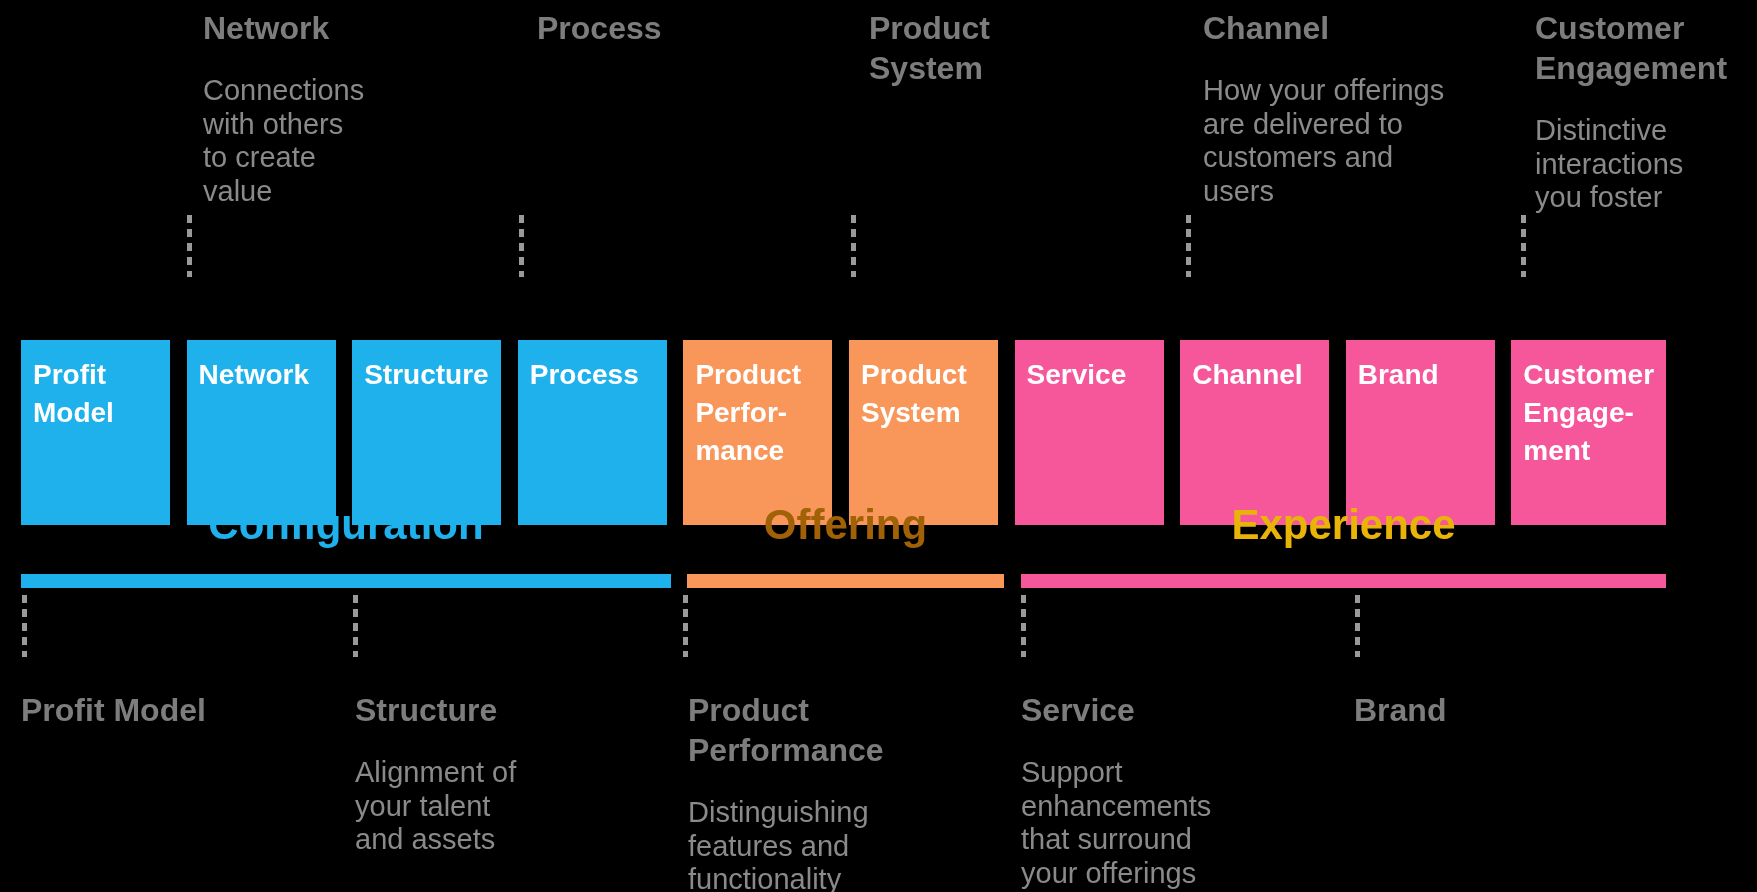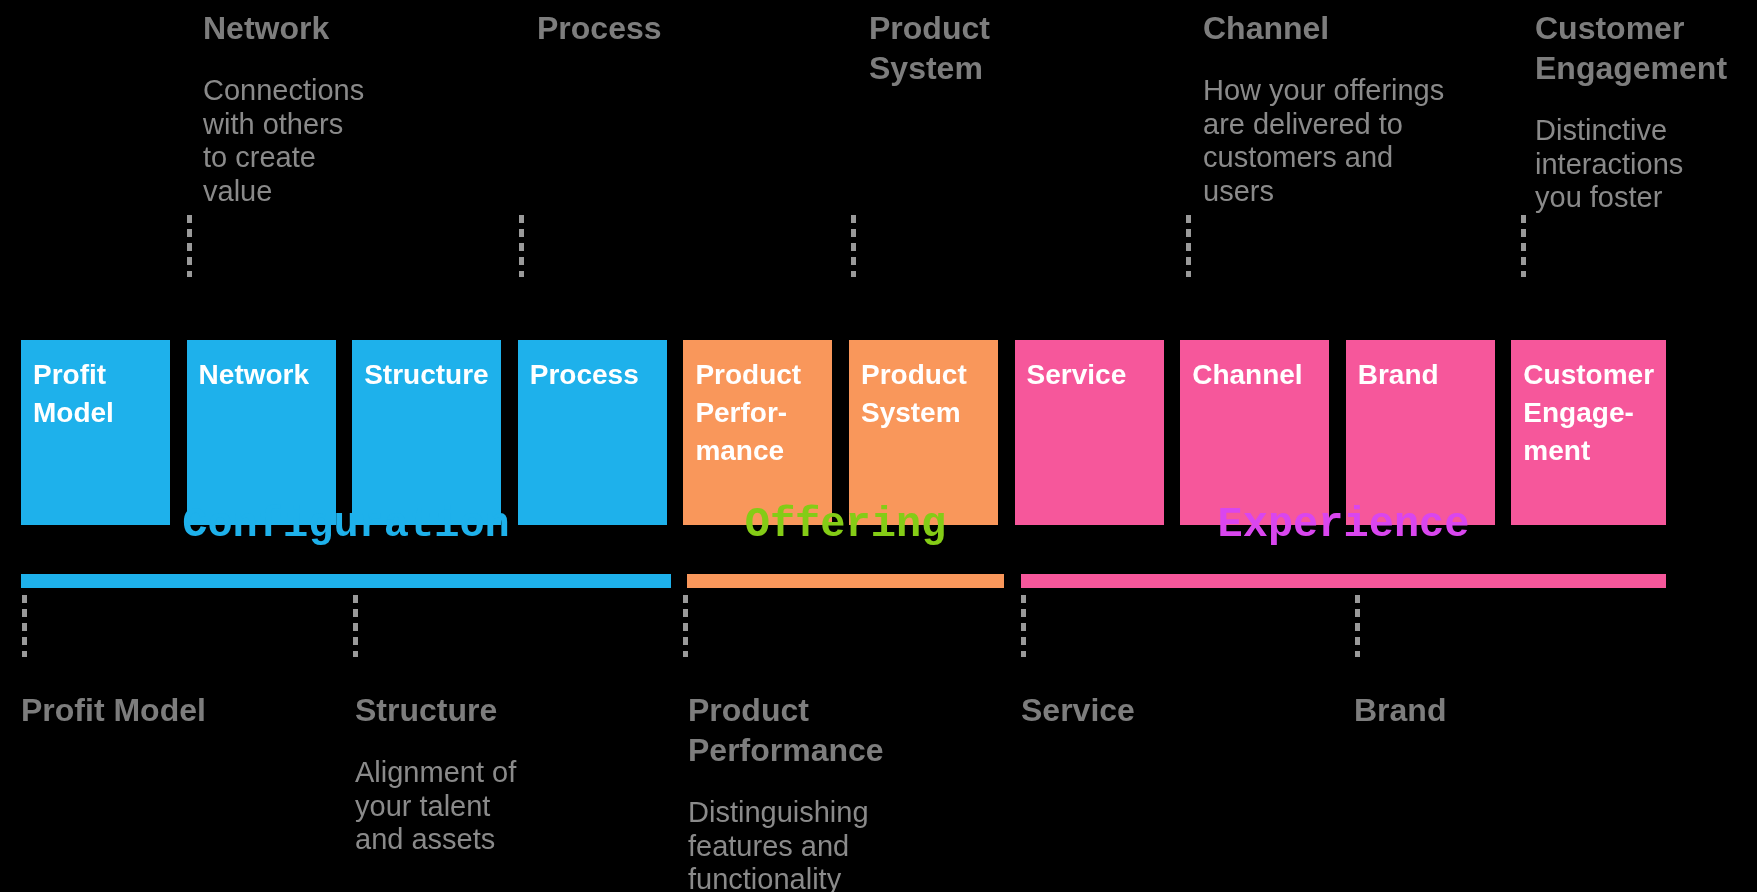--- a/index.html
+++ b/index.html
@@ -40,25 +40,25 @@
     color:#fff;font-size:28px;font-weight:bold;line-height:38px;
     white-space:pre-line;
   }
   .box-blue{background:#1EB1EB}
   .box-orange{background:#F9975B}
   .box-pink{background:#F6579B}
 
   
   .cat{
     position:absolute;top:501px;height:48px;
-    font-size:42px;line-height:48px;font-weight:bold;text-align:center;font-family:Liberation Mono, monospace;
+    font-size:42px;line-height:48px;font-weight:bold;text-align:center;
   }
   .cat-blue{color:#1EB1EB}
-  .cat-orange{color:#84cc16}
-  .cat-pink{color:#d946ef}
+  .cat-orange{color:#a16207}
+  .cat-pink{color:#eab308}
   .bar{position:absolute;top:574px;height:14px}
   .bar-blue{background:#1EB1EB}
   .bar-orange{background:#F9975B}
   .bar-pink{background:#F6579B}
 </style>
 </head>
 <body>
 
 <div class="stage">
 
@@ -141,18 +141,22 @@
   </div>
   <div class="annot bot-annot" style="left:688px">
     <h3 class="annot-title">Product
 Performance</h3>
     <p class="annot-desc">Distinguishing
 features and
 functionality</p>
   </div>
   <div class="annot bot-annot" style="left:1021px">
     <h3 class="annot-title">Service</h3>
+    <p class="annot-desc">Support
+enhancements
+that surround
+your offerings</p>
   </div>
   <div class="annot bot-annot" style="left:1354px">
     <h3 class="annot-title">Brand</h3>
   </div>
 
 </div>
 
 </body></html>

